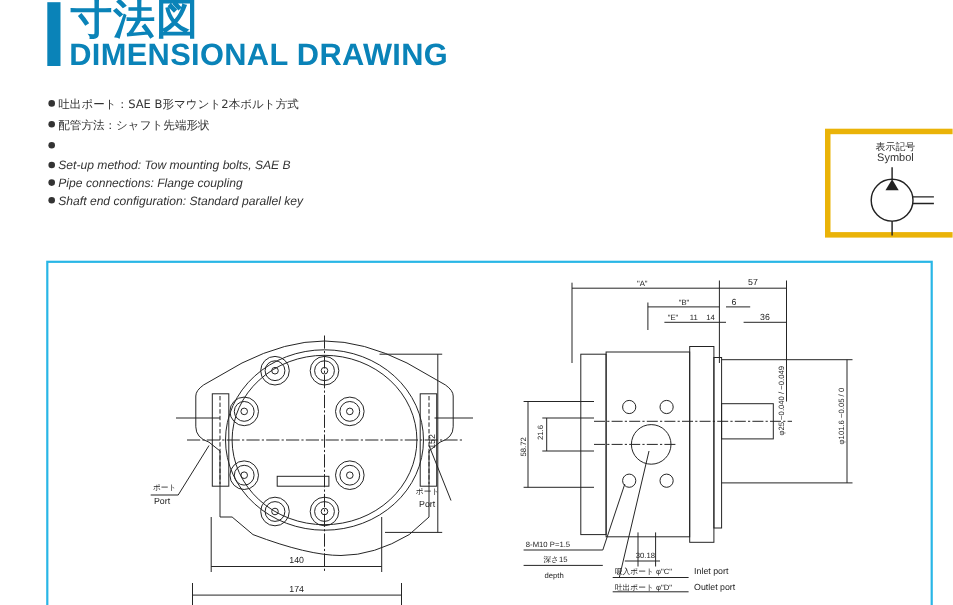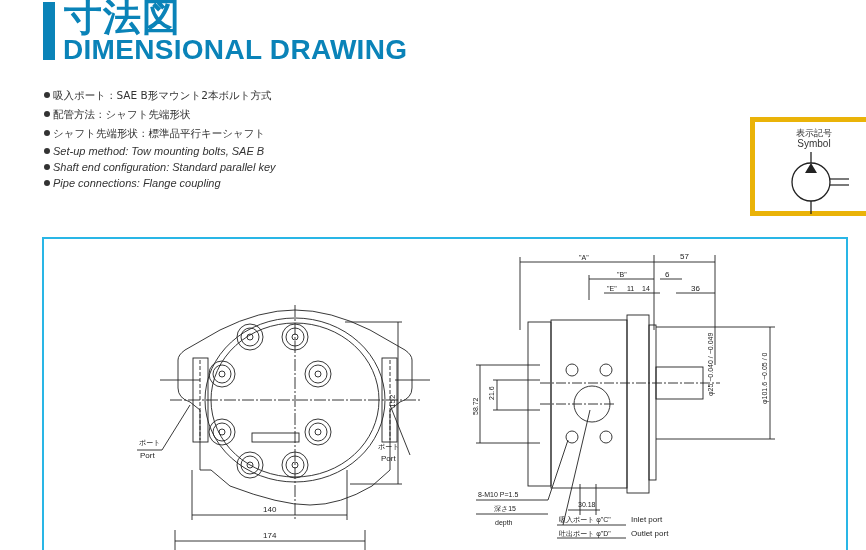--- a/index.html
+++ b/index.html
@@ -21,26 +21,26 @@
   .dimsm{font-family:"Liberation Sans",sans-serif;font-size:7px;fill:#222;}
 </style>
 </head>
 <body>
 
 <div class="hbar"></div>
 <div class="title-jp">寸法図</div>
 <div class="title-en">DIMENSIONAL DRAWING</div>
 
 <ul class="specs">
-  <li><span class="dot"></span><span>吸入ポート：SAE B形マウント2本ボルト方式</span></li>
+  <li><span class="dot"></span><span>吐出ポート：SAE B形マウント2本ボルト方式</span></li>
   <li><span class="dot"></span><span>配管方法：シャフト先端形状</span></li>
-  <li><span class="dot"></span><span>シャフト先端形状：標準品平行キーシャフト</span></li>
+  <li><span class="dot"></span></li>
   <li class="en"><span class="dot"></span><span>Set-up method: Tow mounting bolts, SAE B</span></li>
+  <li class="en"><span class="dot"></span><span>Pipe connections: Flange coupling</span></li>
   <li class="en"><span class="dot"></span><span>Shaft end configuration: Standard parallel key</span></li>
-  <li class="en"><span class="dot"></span><span>Pipe connections: Flange coupling</span></li>
 </ul>
 
 <div class="symbol-box">
   <div class="lbl-jp">表示記号</div>
   <div class="lbl-en">Symbol</div>
   <svg width="128" height="99">
     <circle cx="56" cy="60" r="19" fill="none" stroke="#222" stroke-width="1.3"></circle>
     <polygon points="56,41 50,51 62,51" fill="#222"></polygon>
     <line x1="56" y1="30" x2="56" y2="41" stroke="#222" stroke-width="1.3"></line>
     <line x1="56" y1="79" x2="56" y2="92" stroke="#222" stroke-width="1.3"></line>

